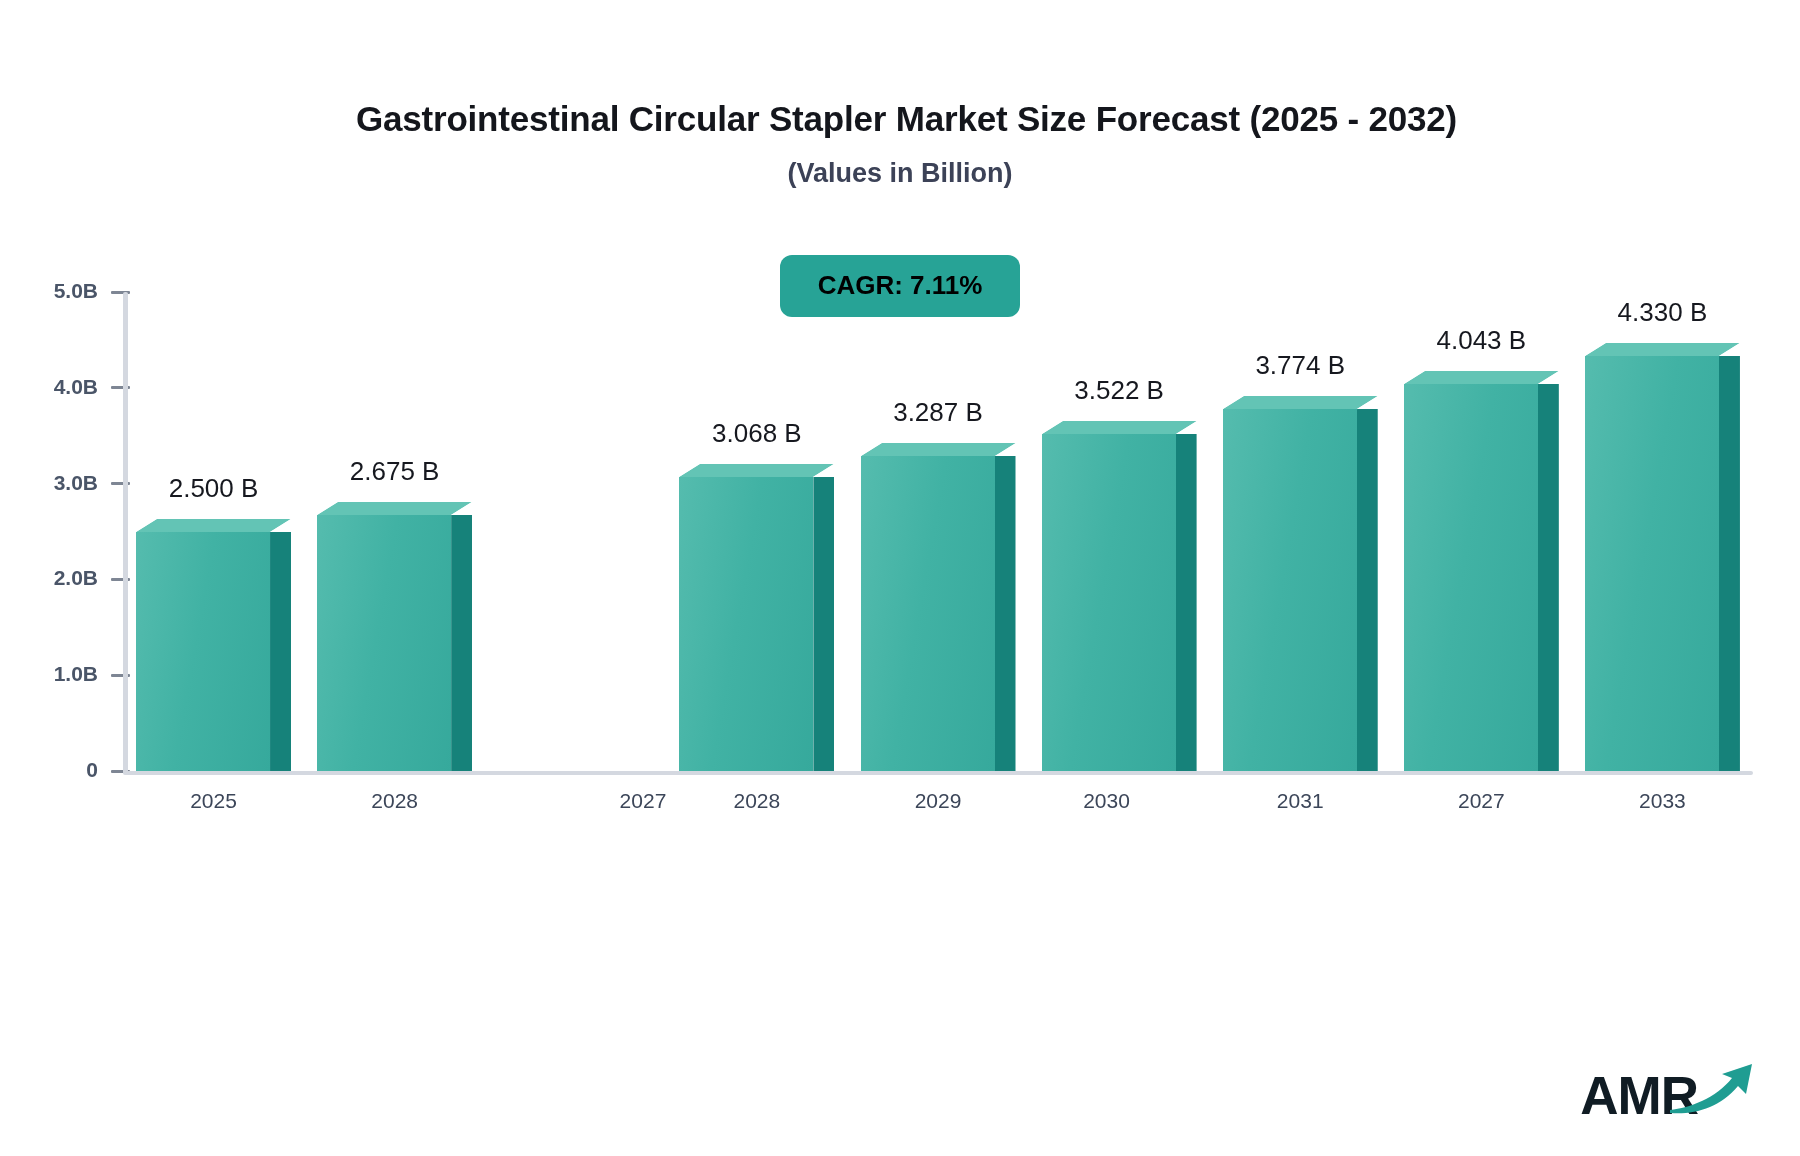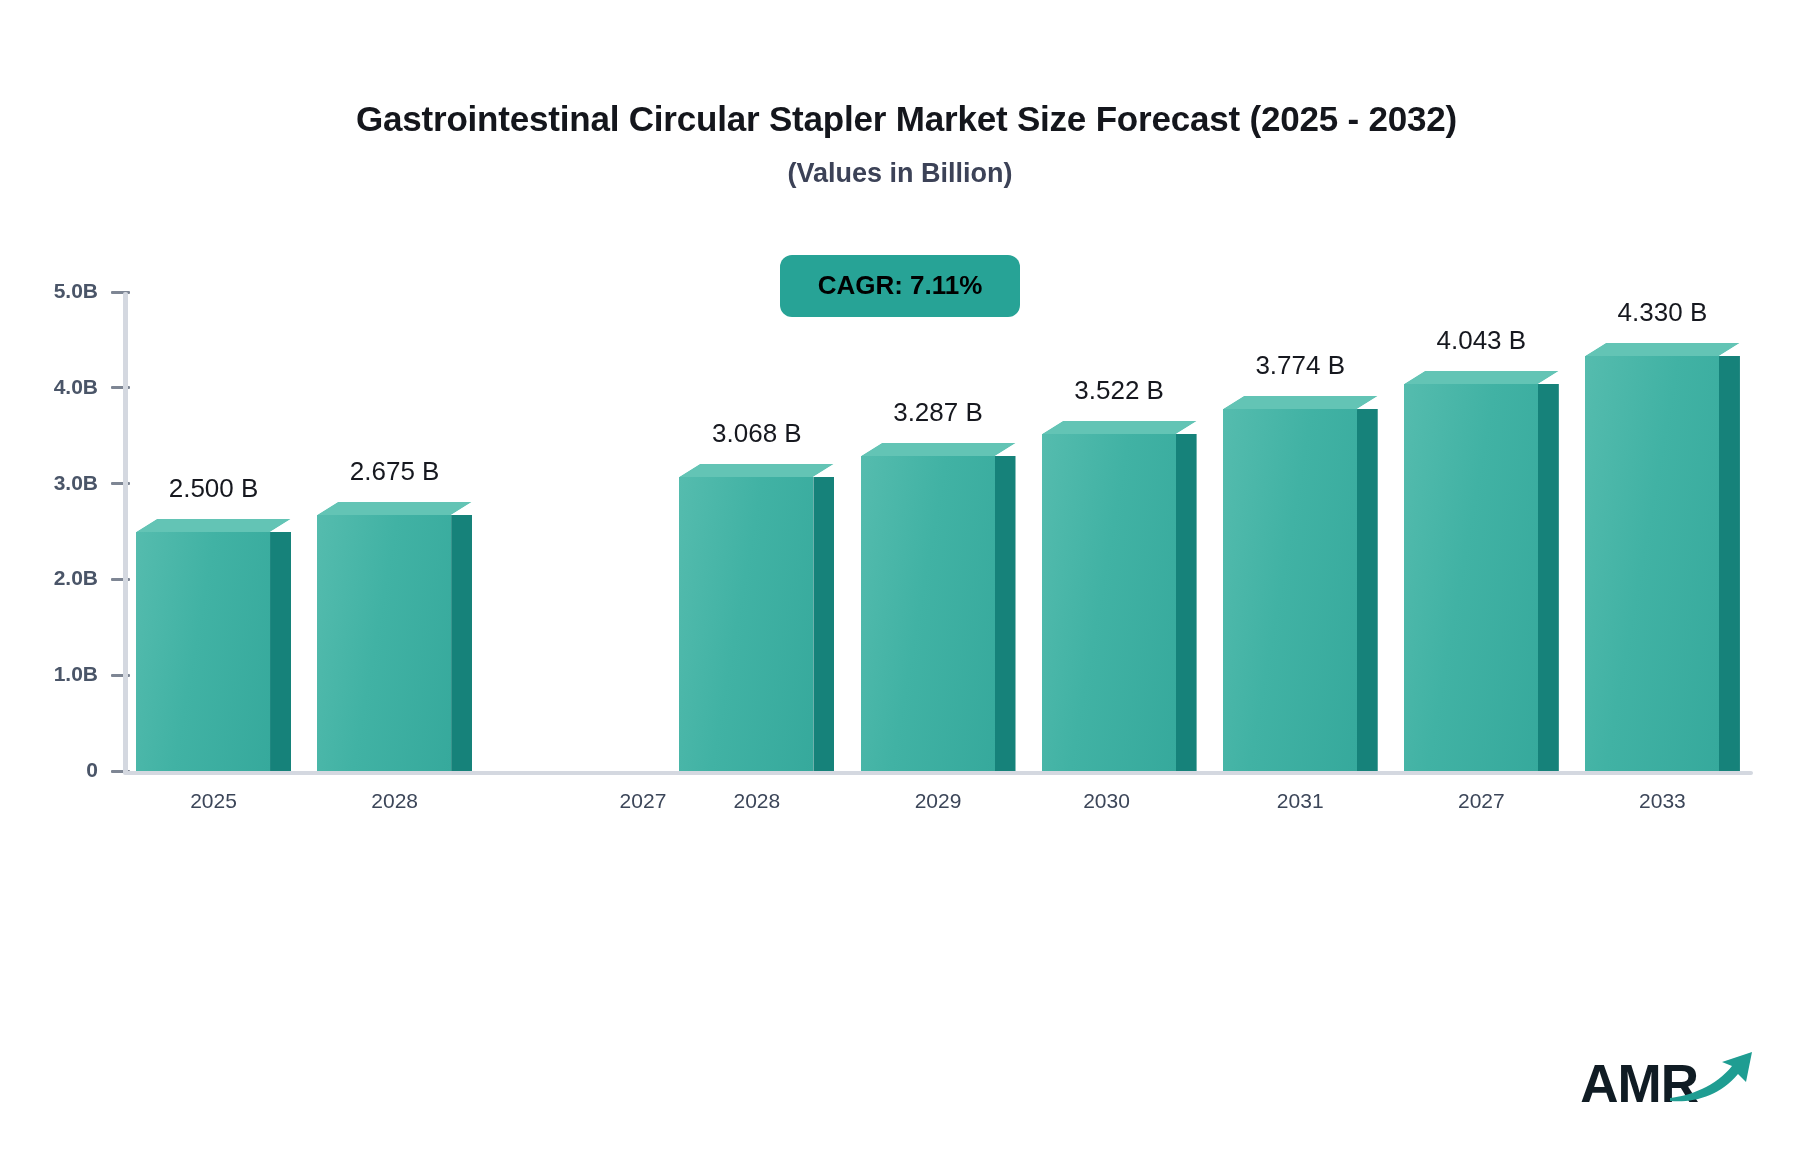--- a/index.html
+++ b/index.html
@@ -189,21 +189,21 @@
     font-size: 21px;
     color: #3c4659;
     text-align: center;
     white-space: nowrap;
   }
 
   
   .logo {
     position: absolute;
     right: 44px;
-    bottom: 46px;
+    bottom: 34px;
     display: flex;
     align-items: flex-end;
     height: 70px;
   }
   .logo-text {
     font-size: 53px;
     font-weight: 700;
     color: #101c24;
     letter-spacing: -1px;
     line-height: 1;

